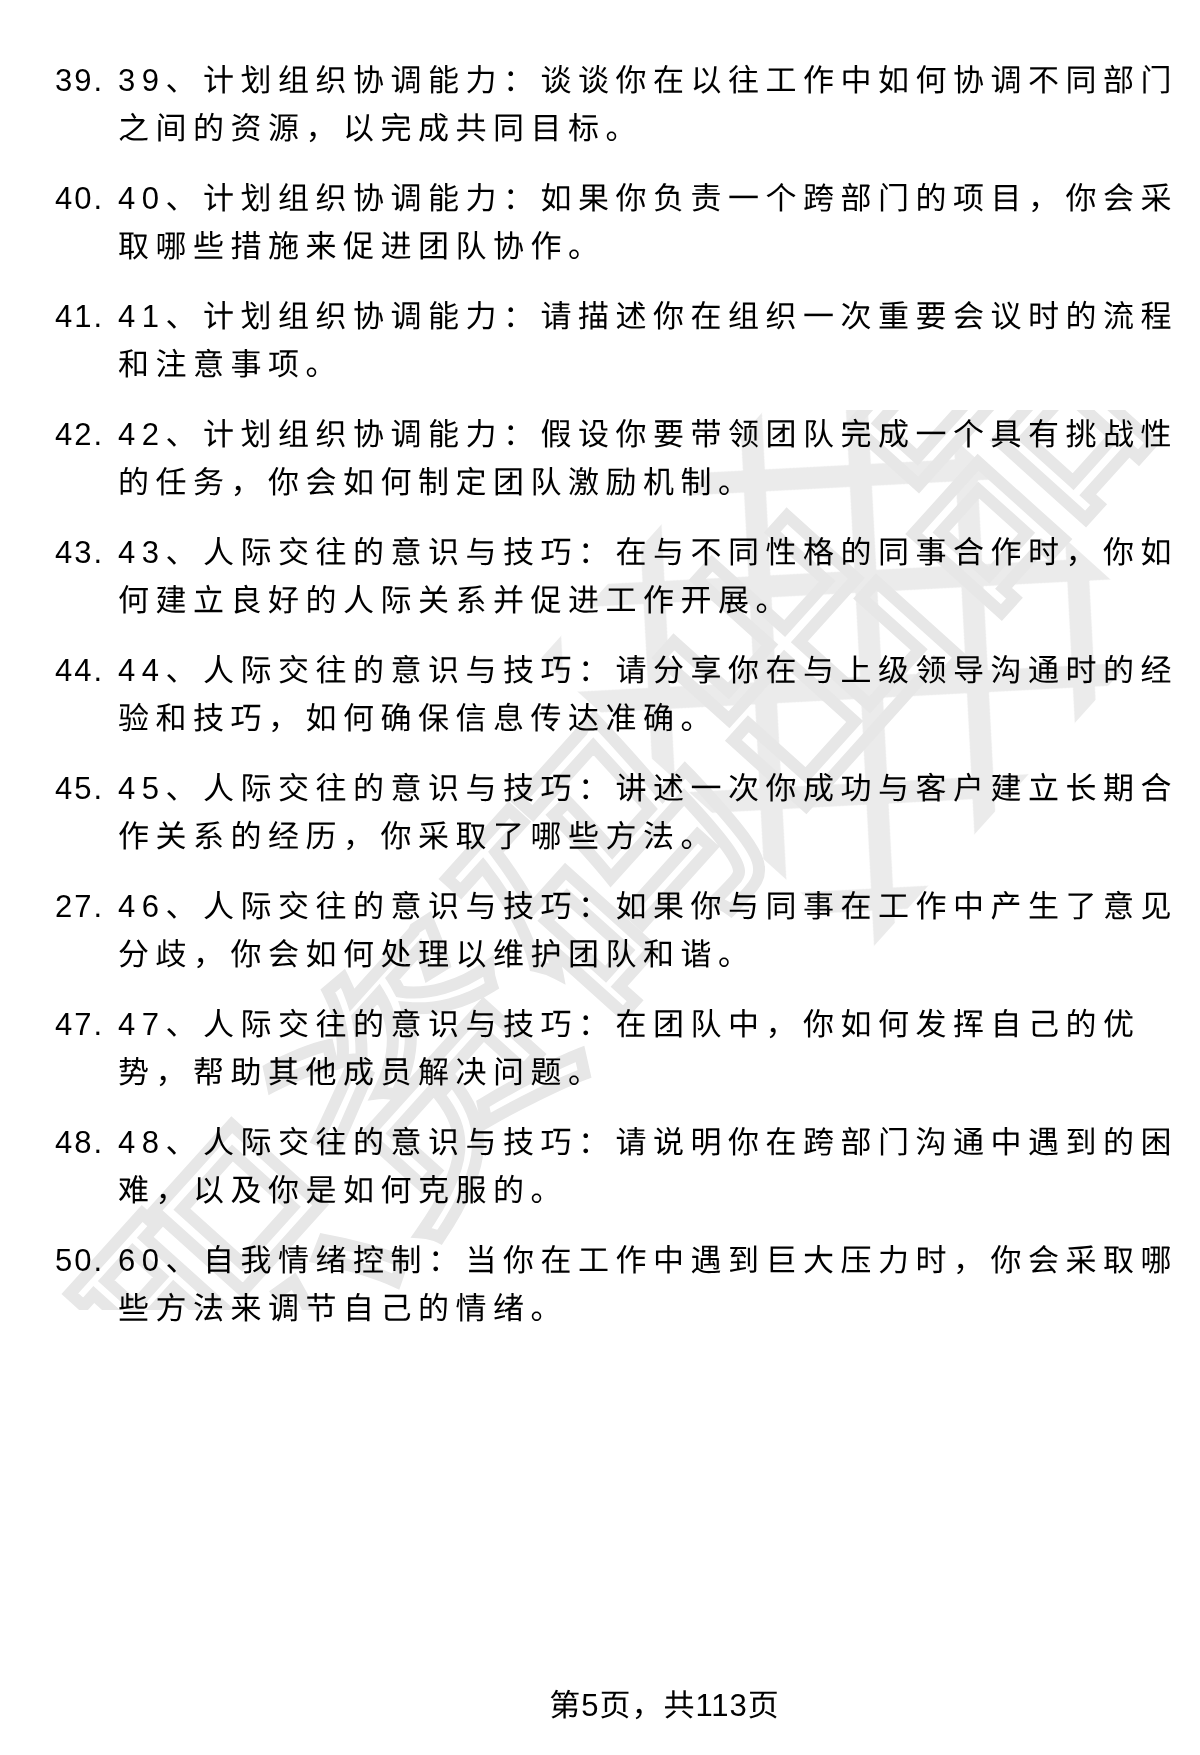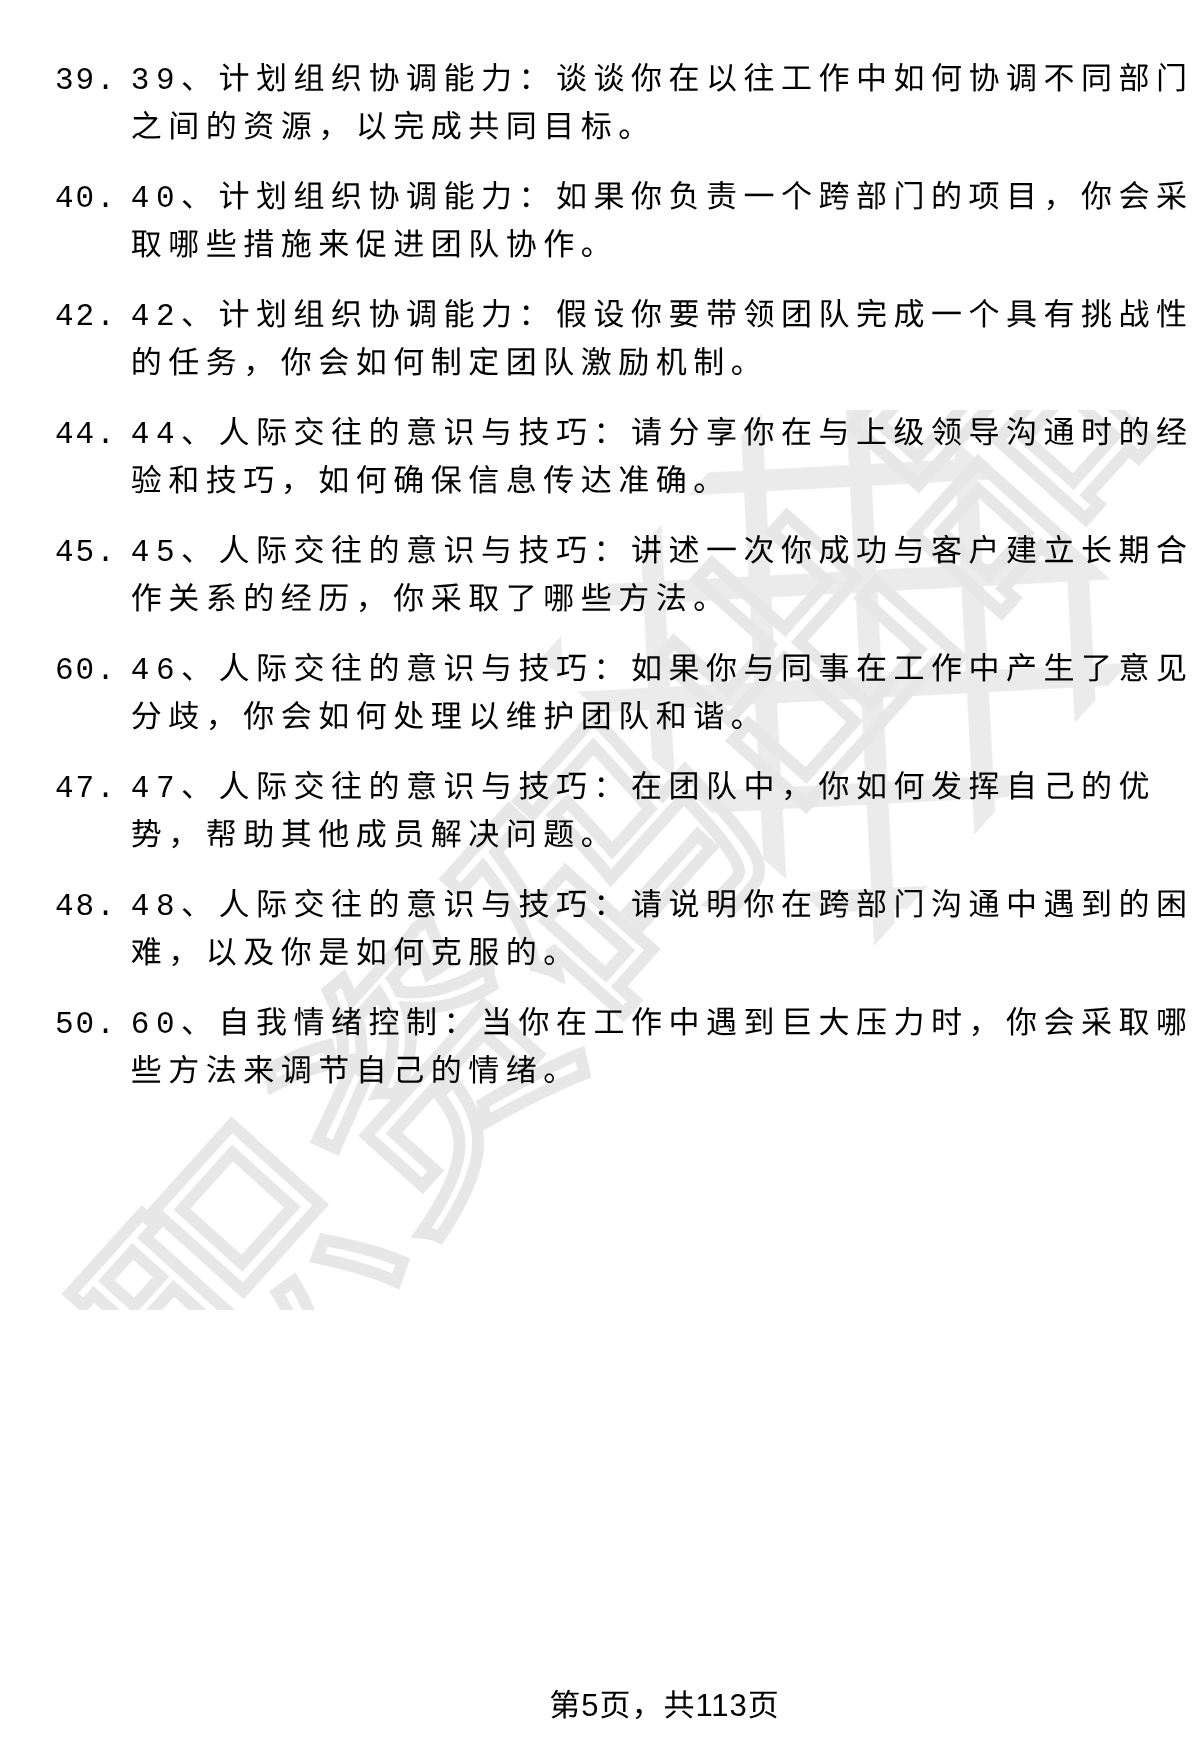--- a/index.html
+++ b/index.html
@@ -24,21 +24,20 @@
     position:relative;
     z-index:1;
     padding:57px 0 0 55px;
   }
   .q{
     display:flex;
     margin:0 0 22px 0;
     font-size:31px;
     line-height:48px;
     letter-spacing:6.5px;
-    font-family:Liberation Mono, monospace;
   }
   .q-num{
     flex:0 0 48px;
     letter-spacing:2px;
     white-space:nowrap;
   }
   .q-text{
     width:1080px;
     margin-left:14px;
     word-break:break-all;
@@ -81,39 +80,47 @@
   <div class="q">
     <div class="q-num">39.</div>
     <div class="q-text">39、计划组织协调能力：谈谈你在以往工作中如何协调不同部门之间的资源，以完成共同目标。</div>
   </div>
 
   <div class="q">
     <div class="q-num">40.</div>
     <div class="q-text">40、计划组织协调能力：如果你负责一个跨部门的项目，你会采取哪些措施来促进团队协作。</div>
   </div>
 
+  <div class="q">
+    <div class="q-num">41.</div>
+    <div class="q-text">41、计划组织协调能力：请描述你在组织一次重要会议时的流程和注意事项。</div>
+  </div>
 
   <div class="q">
     <div class="q-num">42.</div>
     <div class="q-text">42、计划组织协调能力：假设你要带领团队完成一个具有挑战性的任务，你会如何制定团队激励机制。</div>
   </div>
 
+  <div class="q">
+    <div class="q-num">43.</div>
+    <div class="q-text">43、人际交往的意识与技巧：在与不同性格的同事合作时，你如何建立良好的人际关系并促进工作开展。</div>
+  </div>
 
   <div class="q">
     <div class="q-num">44.</div>
     <div class="q-text">44、人际交往的意识与技巧：请分享你在与上级领导沟通时的经验和技巧，如何确保信息传达准确。</div>
   </div>
 
   <div class="q">
     <div class="q-num">45.</div>
     <div class="q-text">45、人际交往的意识与技巧：讲述一次你成功与客户建立长期合作关系的经历，你采取了哪些方法。</div>
   </div>
 
   <div class="q">
-    <div class="q-num">60.</div>
+    <div class="q-num">27.</div>
     <div class="q-text">46、人际交往的意识与技巧：如果你与同事在工作中产生了意见分歧，你会如何处理以维护团队和谐。</div>
   </div>
 
   <div class="q">
     <div class="q-num">47.</div>
     <div class="q-text">47、人际交往的意识与技巧：在团队中，你如何发挥自己的优势，帮助其他成员解决问题。</div>
   </div>
 
   <div class="q">
     <div class="q-num">48.</div>

